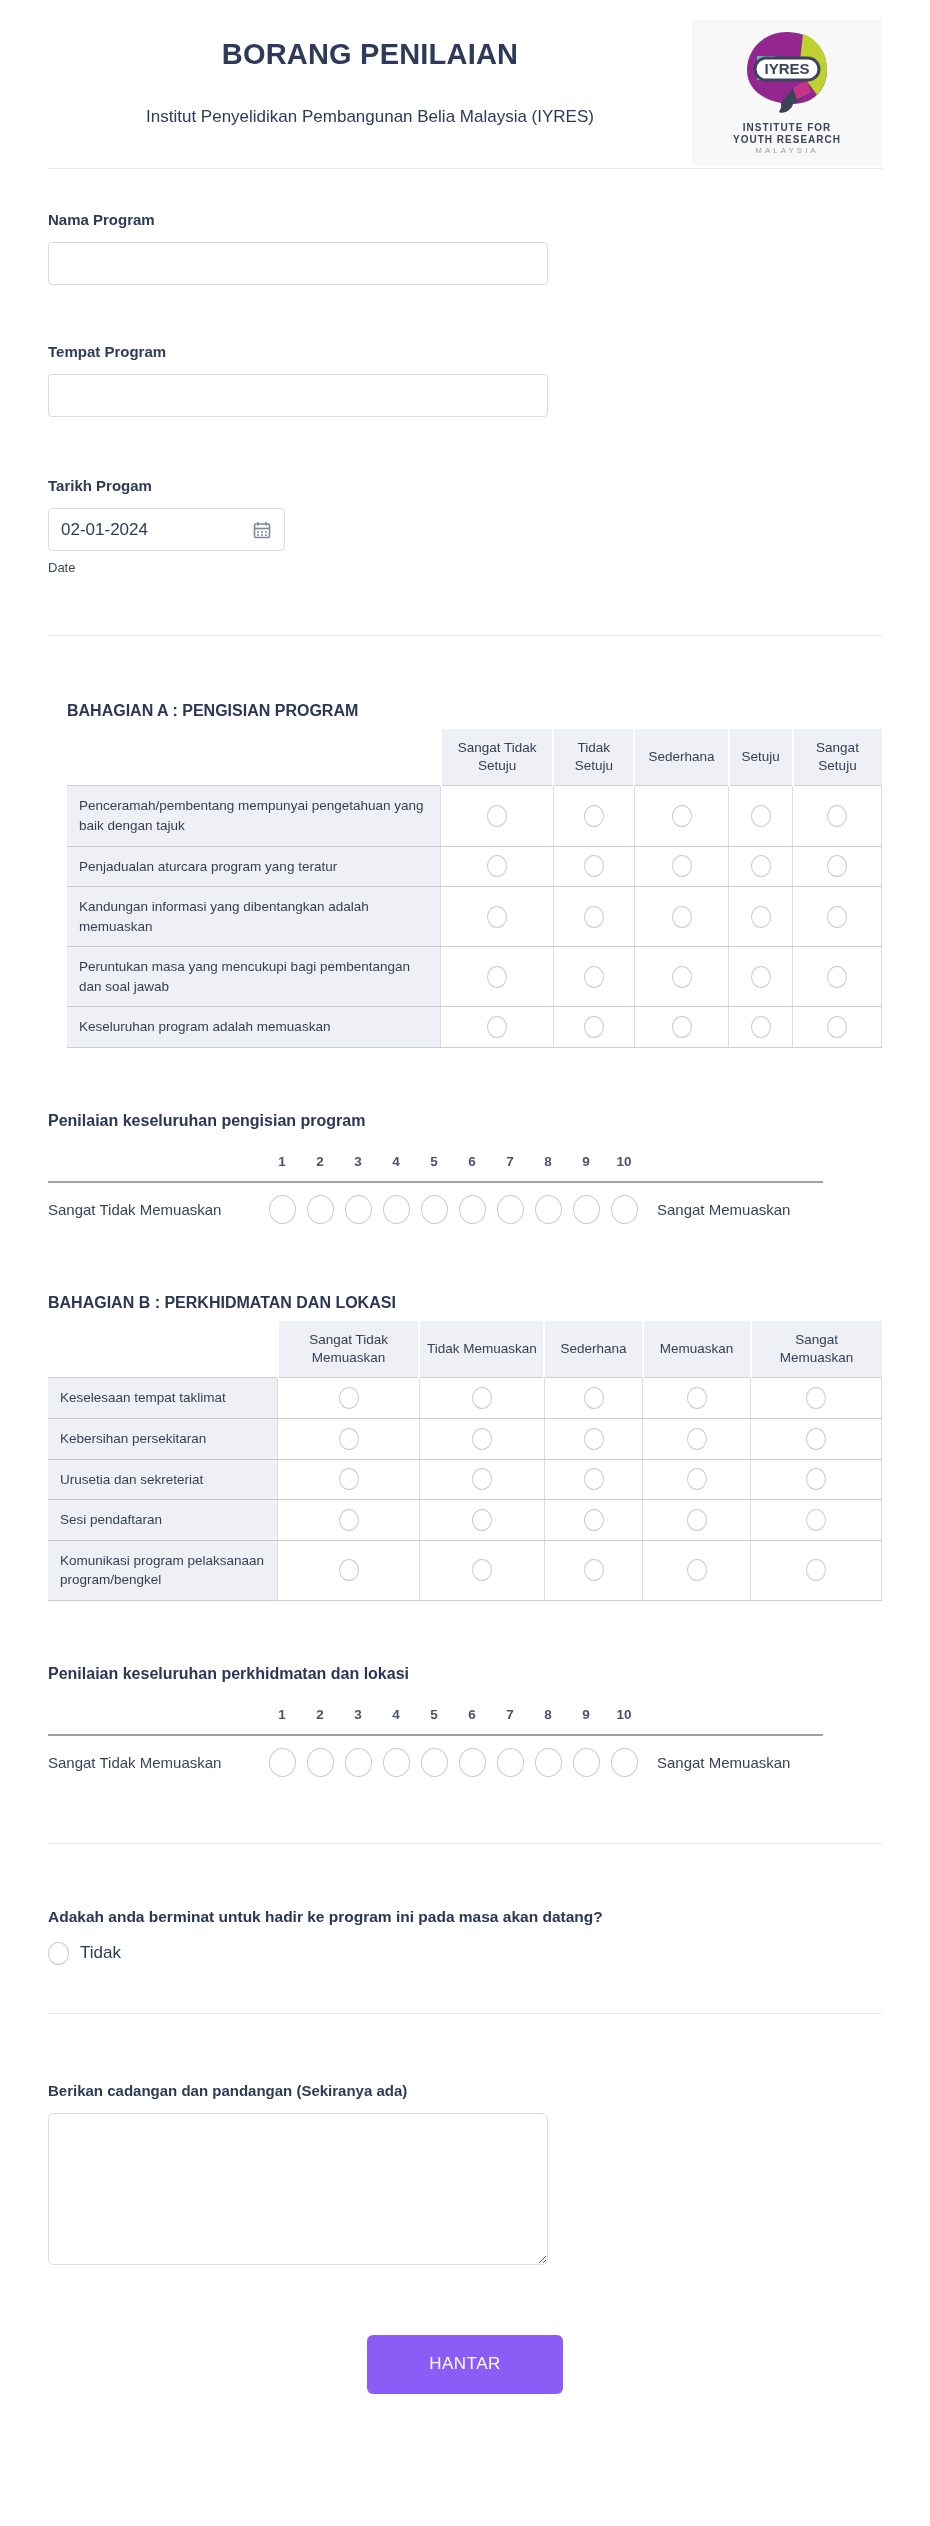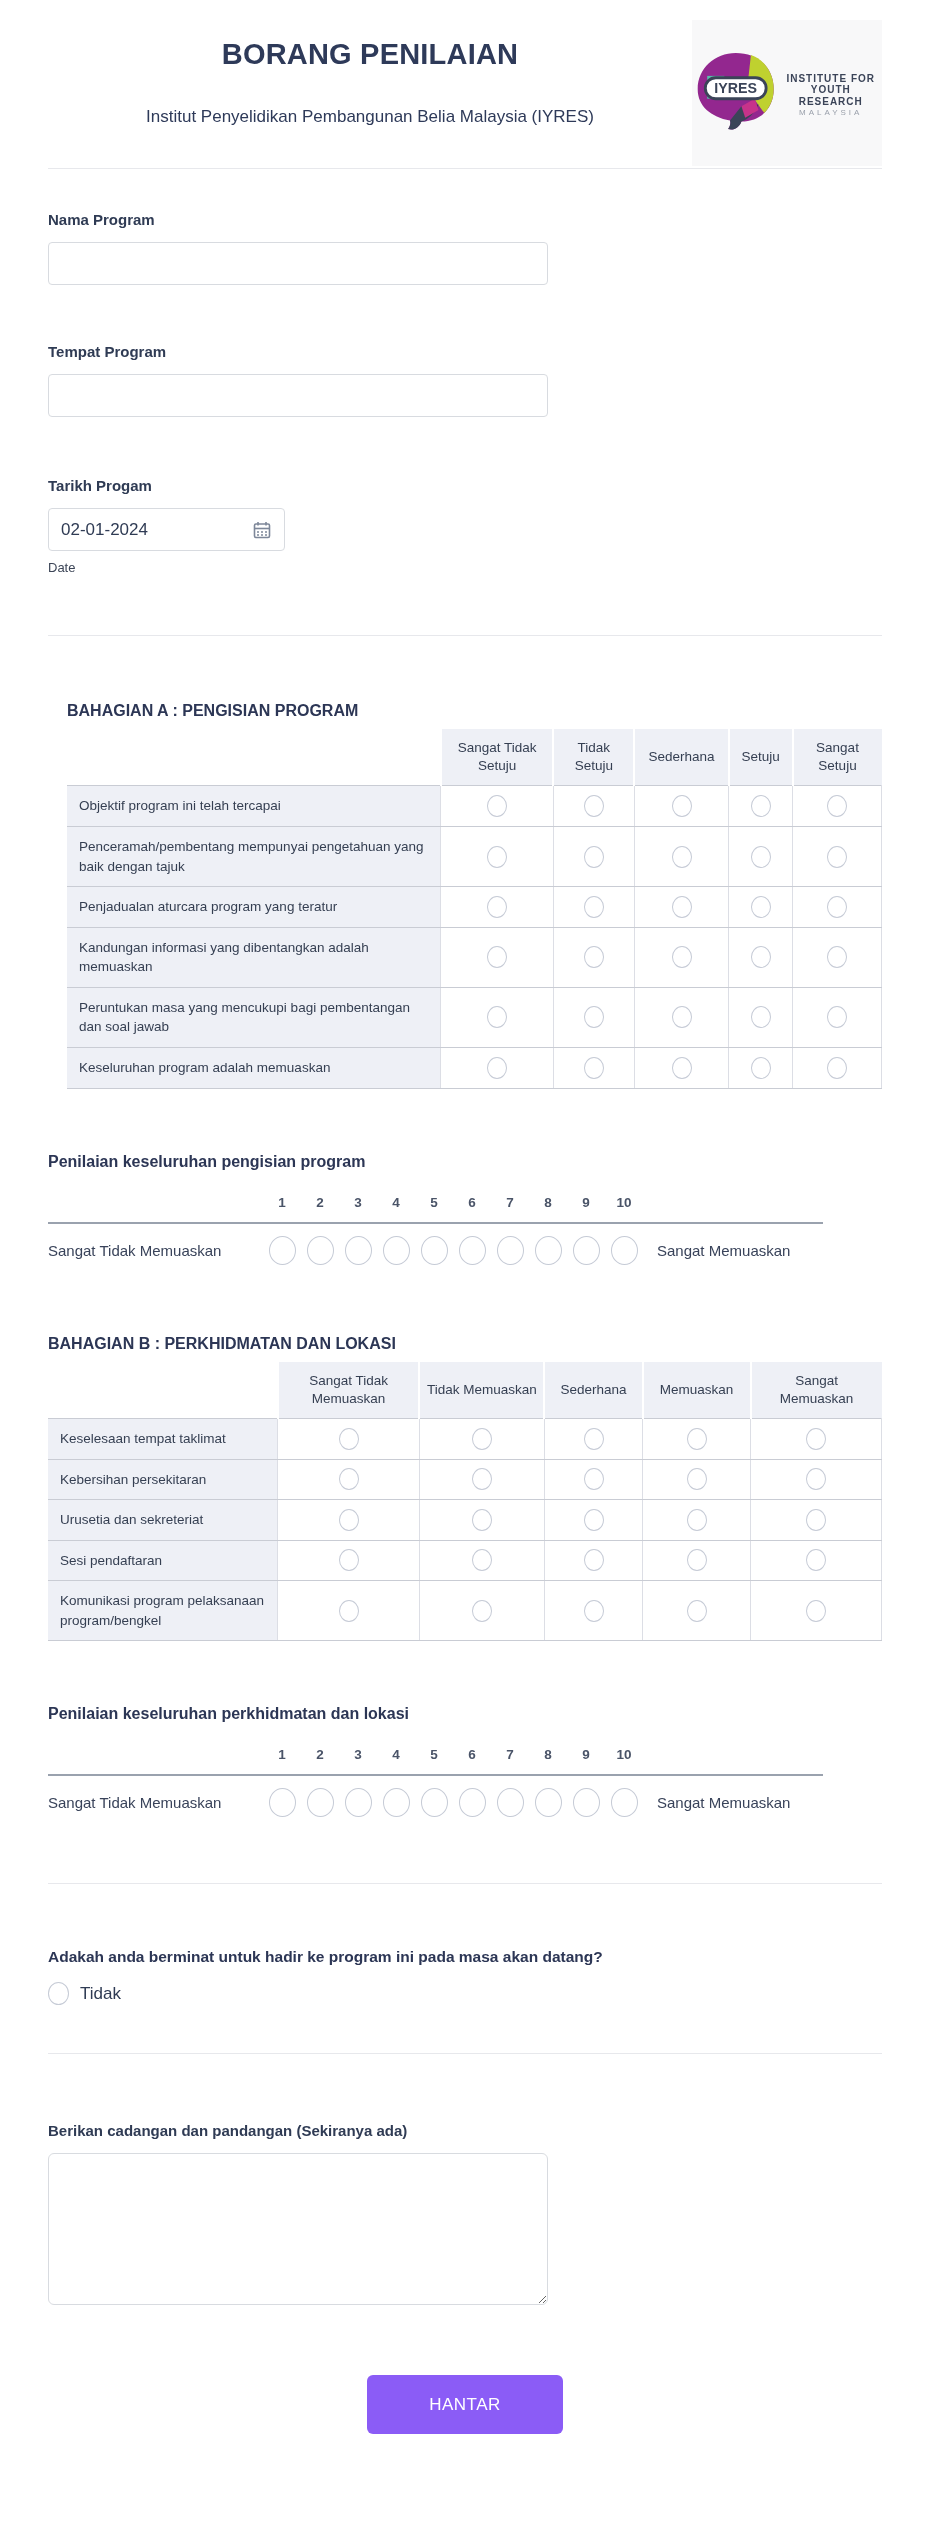--- a/index.html
+++ b/index.html
@@ -11,21 +11,21 @@
   }
   .page { padding:20px 48px 60px 48px; }
 
   
   .header { display:flex; align-items:flex-start; }
   .header-text { flex:1; text-align:center; padding-top:18px; }
   .form-title { font-size:29px; font-weight:bold; color:#2e3a59; letter-spacing:.2px; }
   .form-subtitle { font-size:17px; color:#2e3a59; margin-top:36px; }
   .logo-box {
     width:190px; height:146px; background:#f8f8f9;
-    display:flex; flex-direction:row; align-items:center; 
+    display:flex; flex-direction:column; align-items:center; justify-content:center;
     flex:0 0 auto;
   }
   .logo-caption { text-align:center; margin-top:4px; line-height:1.15; }
   .logo-caption .l1, .logo-caption .l2 { font-size:10px; font-weight:bold; color:#3b4458; letter-spacing:1px; }
   .logo-caption .l3 { font-size:8px; color:#9aa0ab; letter-spacing:3px; margin-top:1px; }
 
   .divider { border:none; border-top:1px solid #e7e8ec; margin:0; }
   .divider.d1 { margin-top:2px; }
 
   
@@ -189,28 +189,20 @@
       <tbody>
           <tr>
         <th class="corner"></th>
         <th>Sangat Tidak Setuju</th>
         <th>Tidak Setuju</th>
         <th>Sederhana</th>
         <th>Setuju</th>
         <th>Sangat Setuju</th>
       </tr>
       <tr class="body-row">
-        <td class="rowlabel">Objektif program ini telah tercapai</td>
-        <td class="rcell"><span class="radio-circle"></span></td>
-        <td class="rcell"><span class="radio-circle"></span></td>
-        <td class="rcell"><span class="radio-circle"></span></td>
-        <td class="rcell"><span class="radio-circle"></span></td>
-        <td class="rcell"><span class="radio-circle"></span></td>
-      </tr>
-      <tr class="body-row">
         <td class="rowlabel">Penceramah/pembentang mempunyai pengetahuan yang baik dengan tajuk</td>
         <td class="rcell"><span class="radio-circle"></span></td>
         <td class="rcell"><span class="radio-circle"></span></td>
         <td class="rcell"><span class="radio-circle"></span></td>
         <td class="rcell"><span class="radio-circle"></span></td>
         <td class="rcell"><span class="radio-circle"></span></td>
       </tr>
       <tr class="body-row">
         <td class="rowlabel">Penjadualan aturcara program yang teratur</td>
         <td class="rcell"><span class="radio-circle"></span></td>

